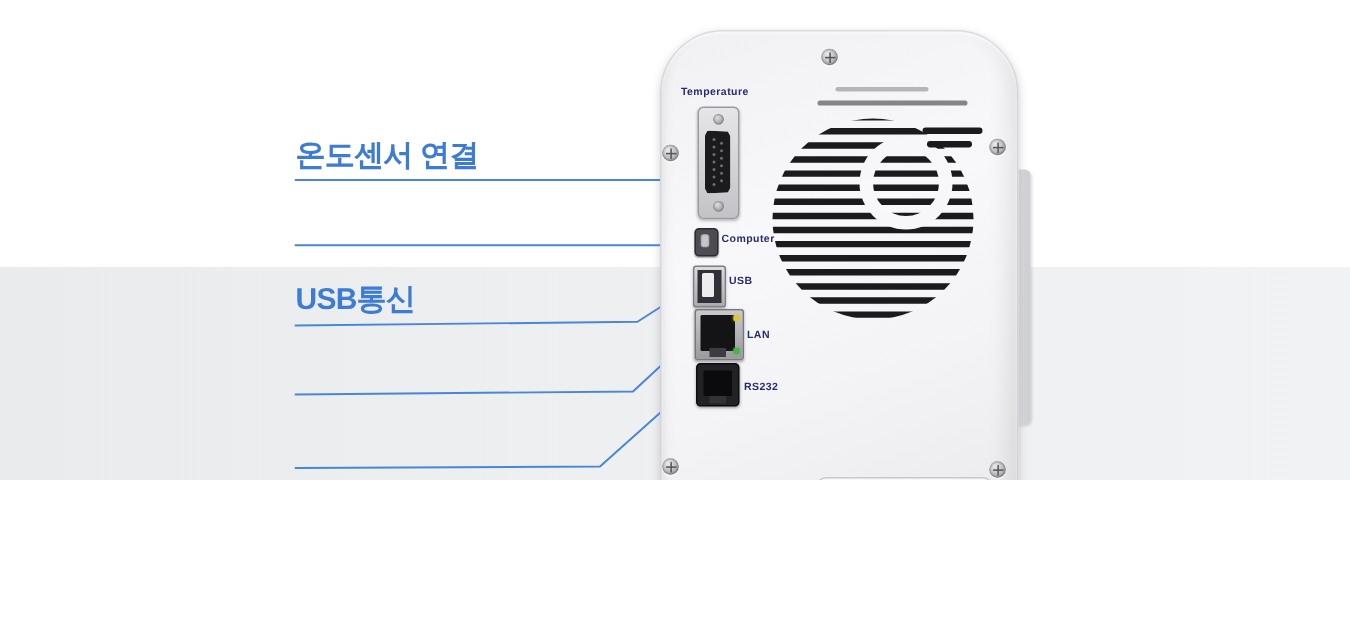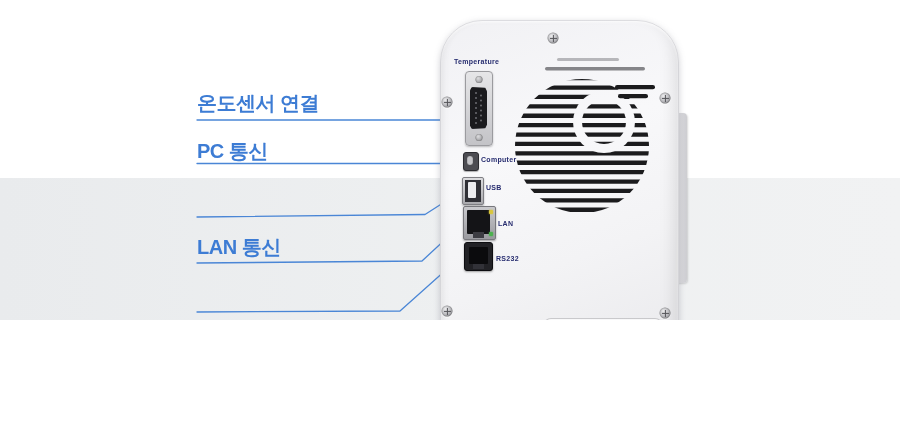--- a/index.html
+++ b/index.html
@@ -107,22 +107,21 @@
     <g fill="#4a86d6">
       <circle cx="458" cy="120" r="4.2"></circle>
       <circle cx="458" cy="163.5" r="4.2"></circle>
       <circle cx="458.5" cy="193.5" r="4.2"></circle>
       <circle cx="458" cy="228.5" r="4.2"></circle>
       <circle cx="458" cy="260" r="4.2"></circle>
     </g>
   </svg>
 
   <div class="callout-label" style="top:90px">온도센서 연결</div>
-  <div class="callout-label" style="top:138px">PC 통신</div>
-  <div class="callout-label" style="top:234px">LAN 통신</div>
+  <div class="callout-label" style="top:186px">USB통신</div>
 
   <div class="side-tab"></div>
   <div class="side-tab2"></div>
   <div class="device-shadow"></div>
 
   <div class="device">
 
     <div class="screw" style="left:113px;top:18px"></div>
     <div class="screw" style="left:7px;top:82px"></div>
     <div class="screw" style="left:225px;top:78px"></div>

